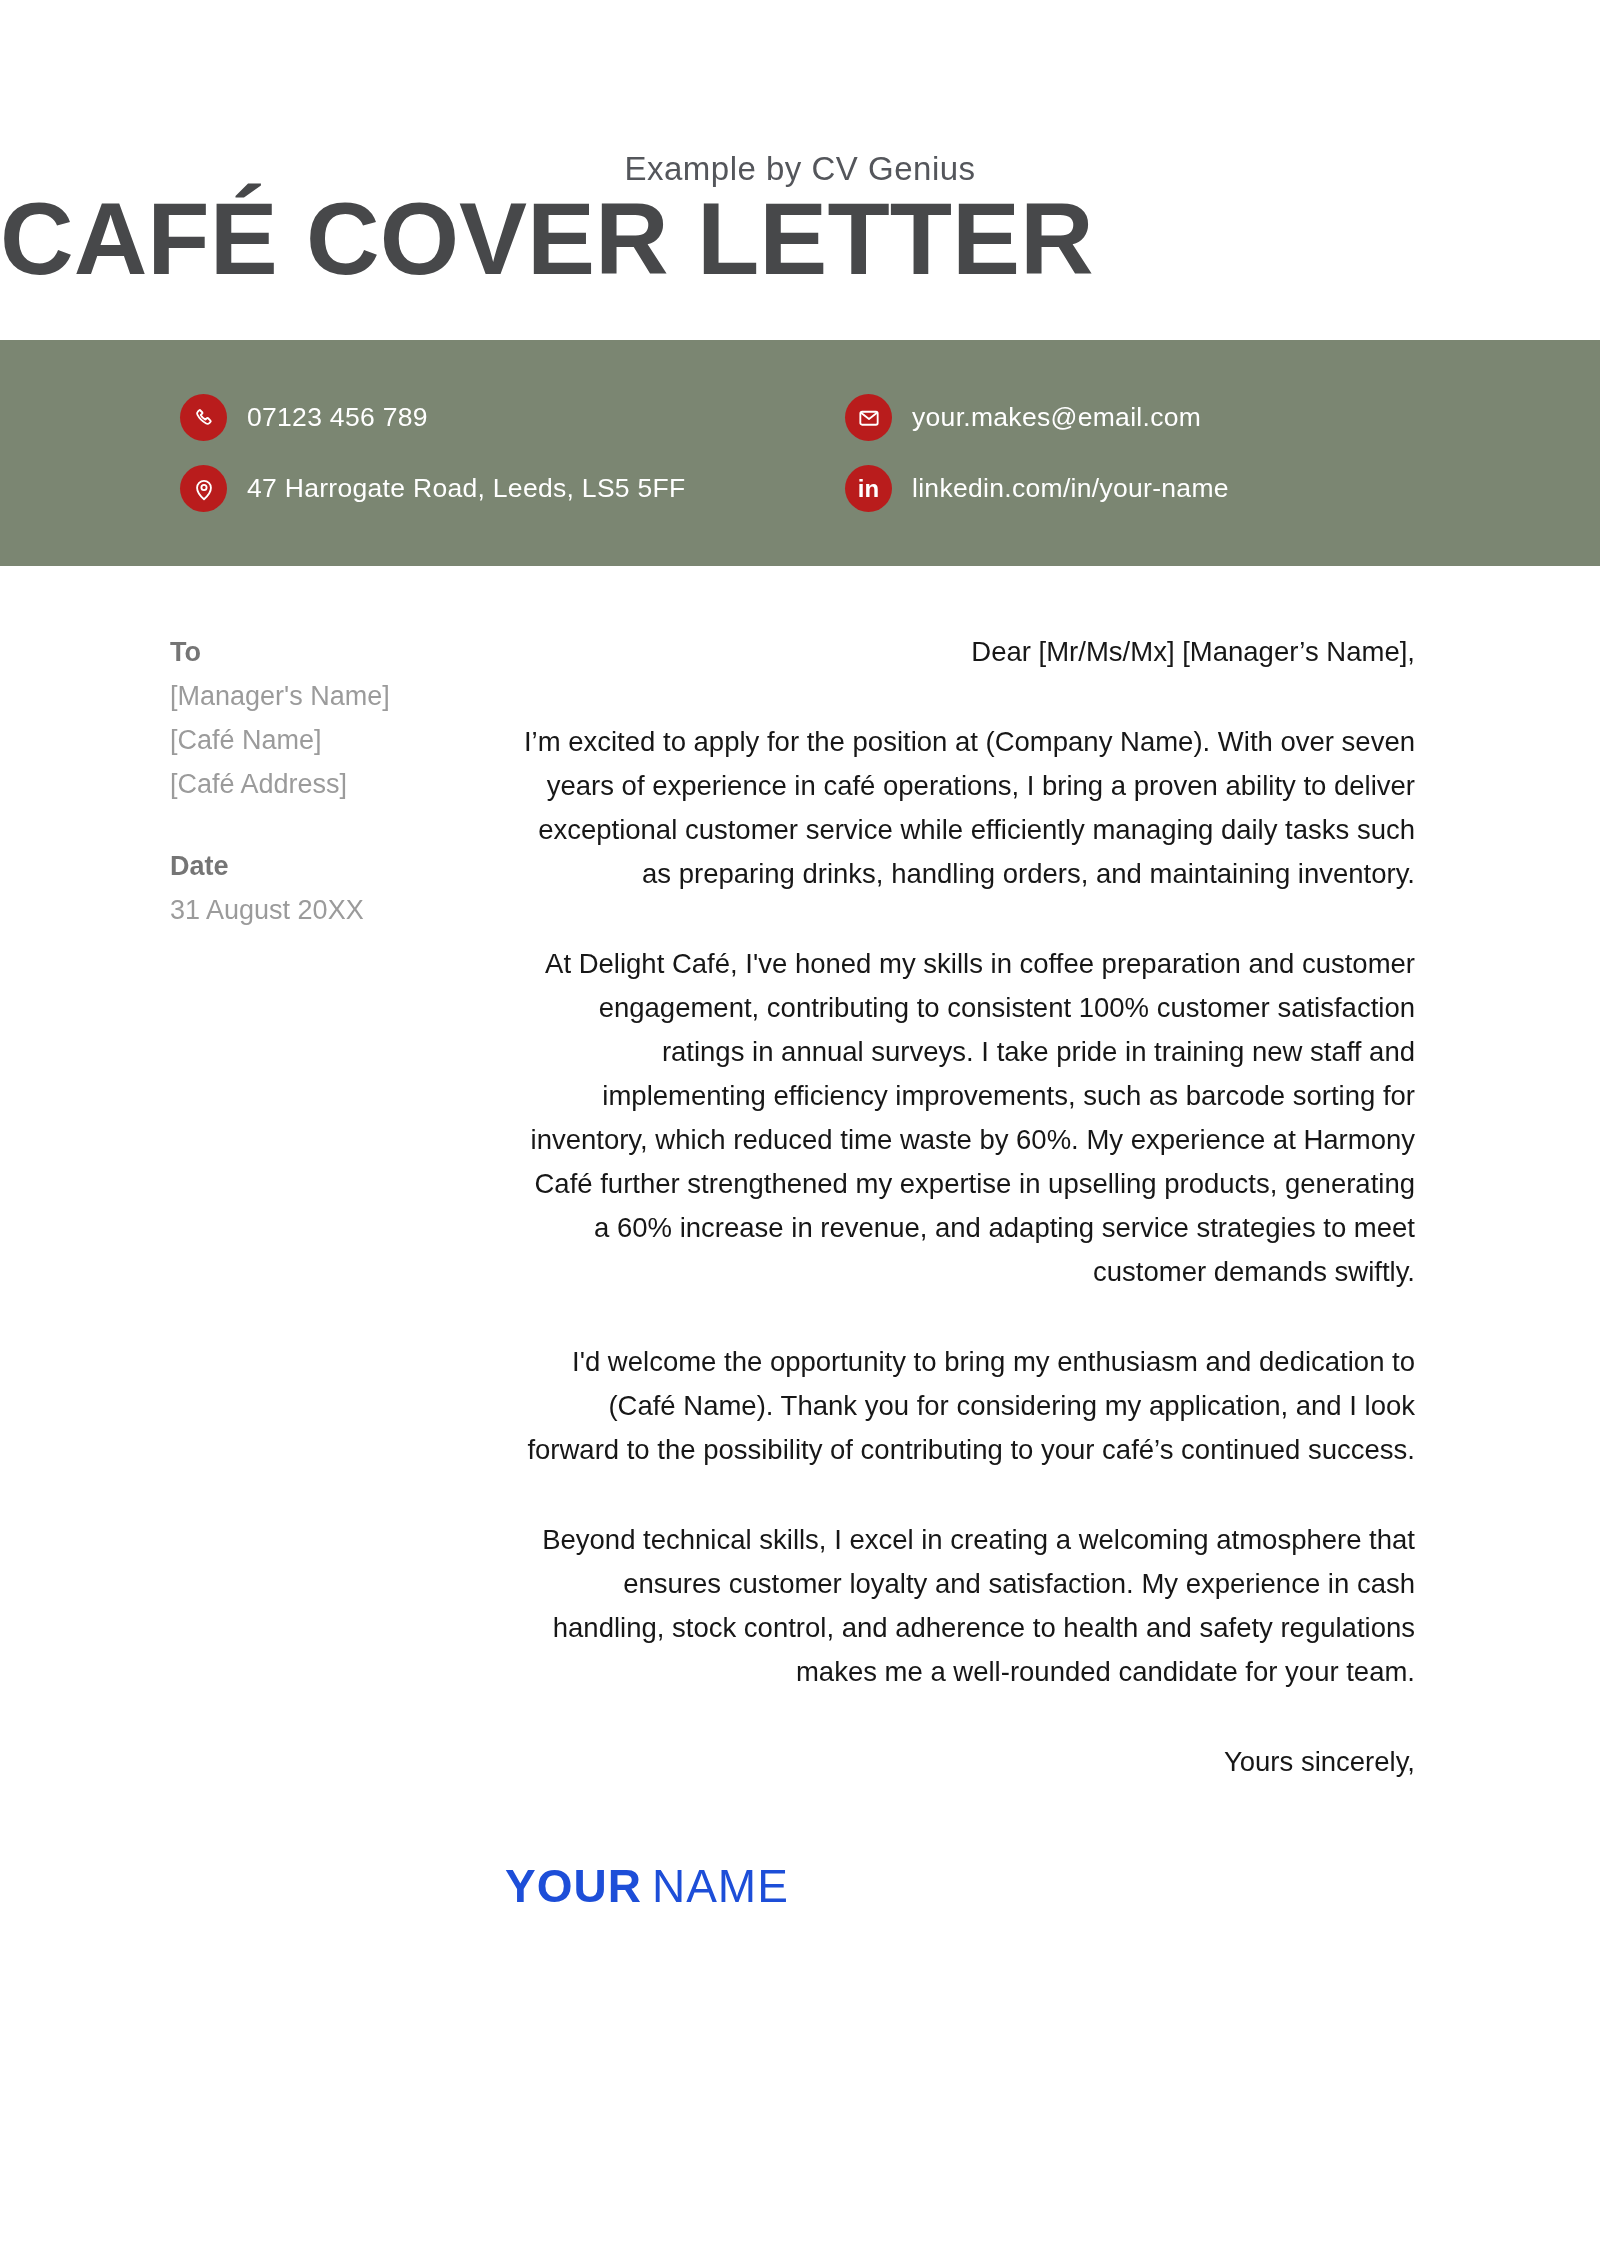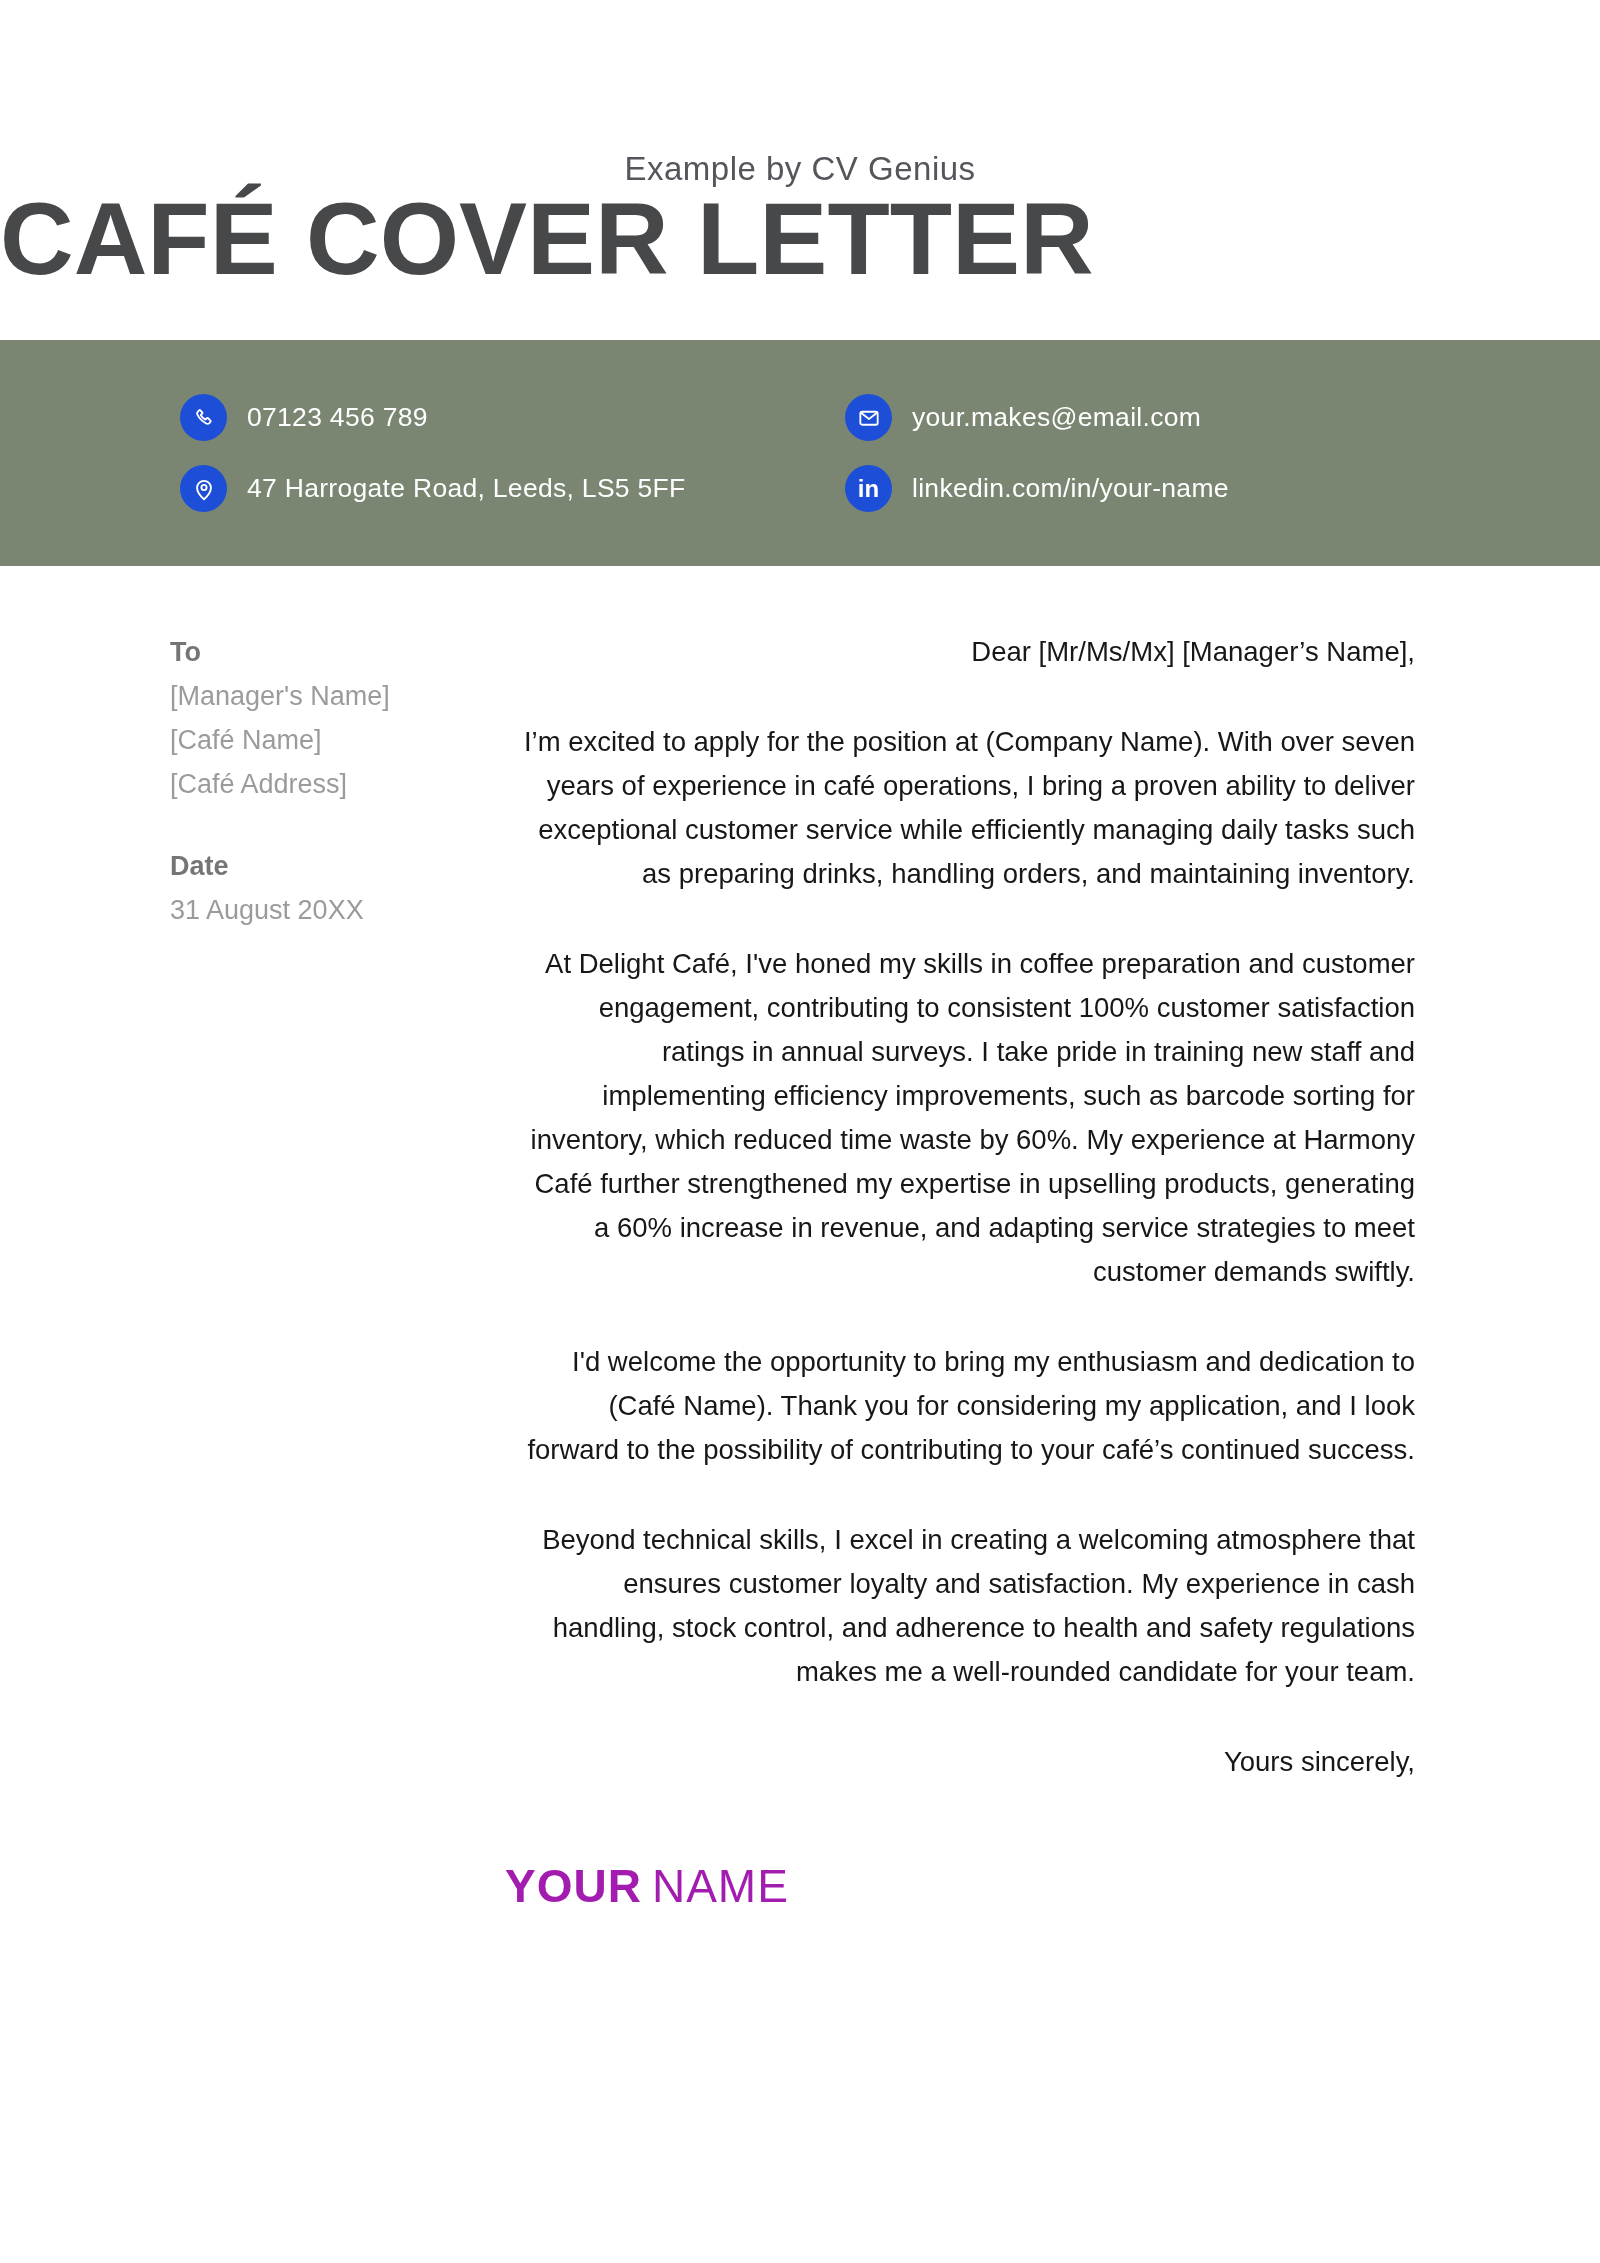--- a/index.html
+++ b/index.html
@@ -44,21 +44,21 @@
     width: 100%;
     padding-left: 180px;
     padding-right: 80px;
   }
   .contact-col { display: flex; flex-direction: column; row-gap: 24px; }
   .contact-col.first { width: 665px; }
   .contact-item { display: flex; align-items: center; column-gap: 20px; }
   .icon-circle {
     width: 47px; height: 47px;
     border-radius: 50%;
-    background: #1d4ed8;
+    background: #b91c1c;
     display: flex;
     align-items: center;
     justify-content: center;
     flex: 0 0 47px;
   }
   .icon-circle svg { display: block; }
   .in-glyph {
     color: #ffffff;
     font-size: 24px;
     font-weight: 700;
@@ -95,21 +95,21 @@
     font-size: 27.5px;
     line-height: 44px;
     color: #171717;
   }
   .letter p { margin: 0 0 46px 8px; text-align: right; }
   .letter p.closing { margin-bottom: 0; }
 
   .signature {
     margin-top: 80px;
     font-size: 46px;
-    color: #a21caf;
+    color: #1d4ed8;
     letter-spacing: 1px;
   }
   .sig-first { font-weight: 700; }
   .sig-last { font-weight: 400; margin-left: 10px; }
 </style>
 </head>
 <body>
 
 <div class="page">
 

